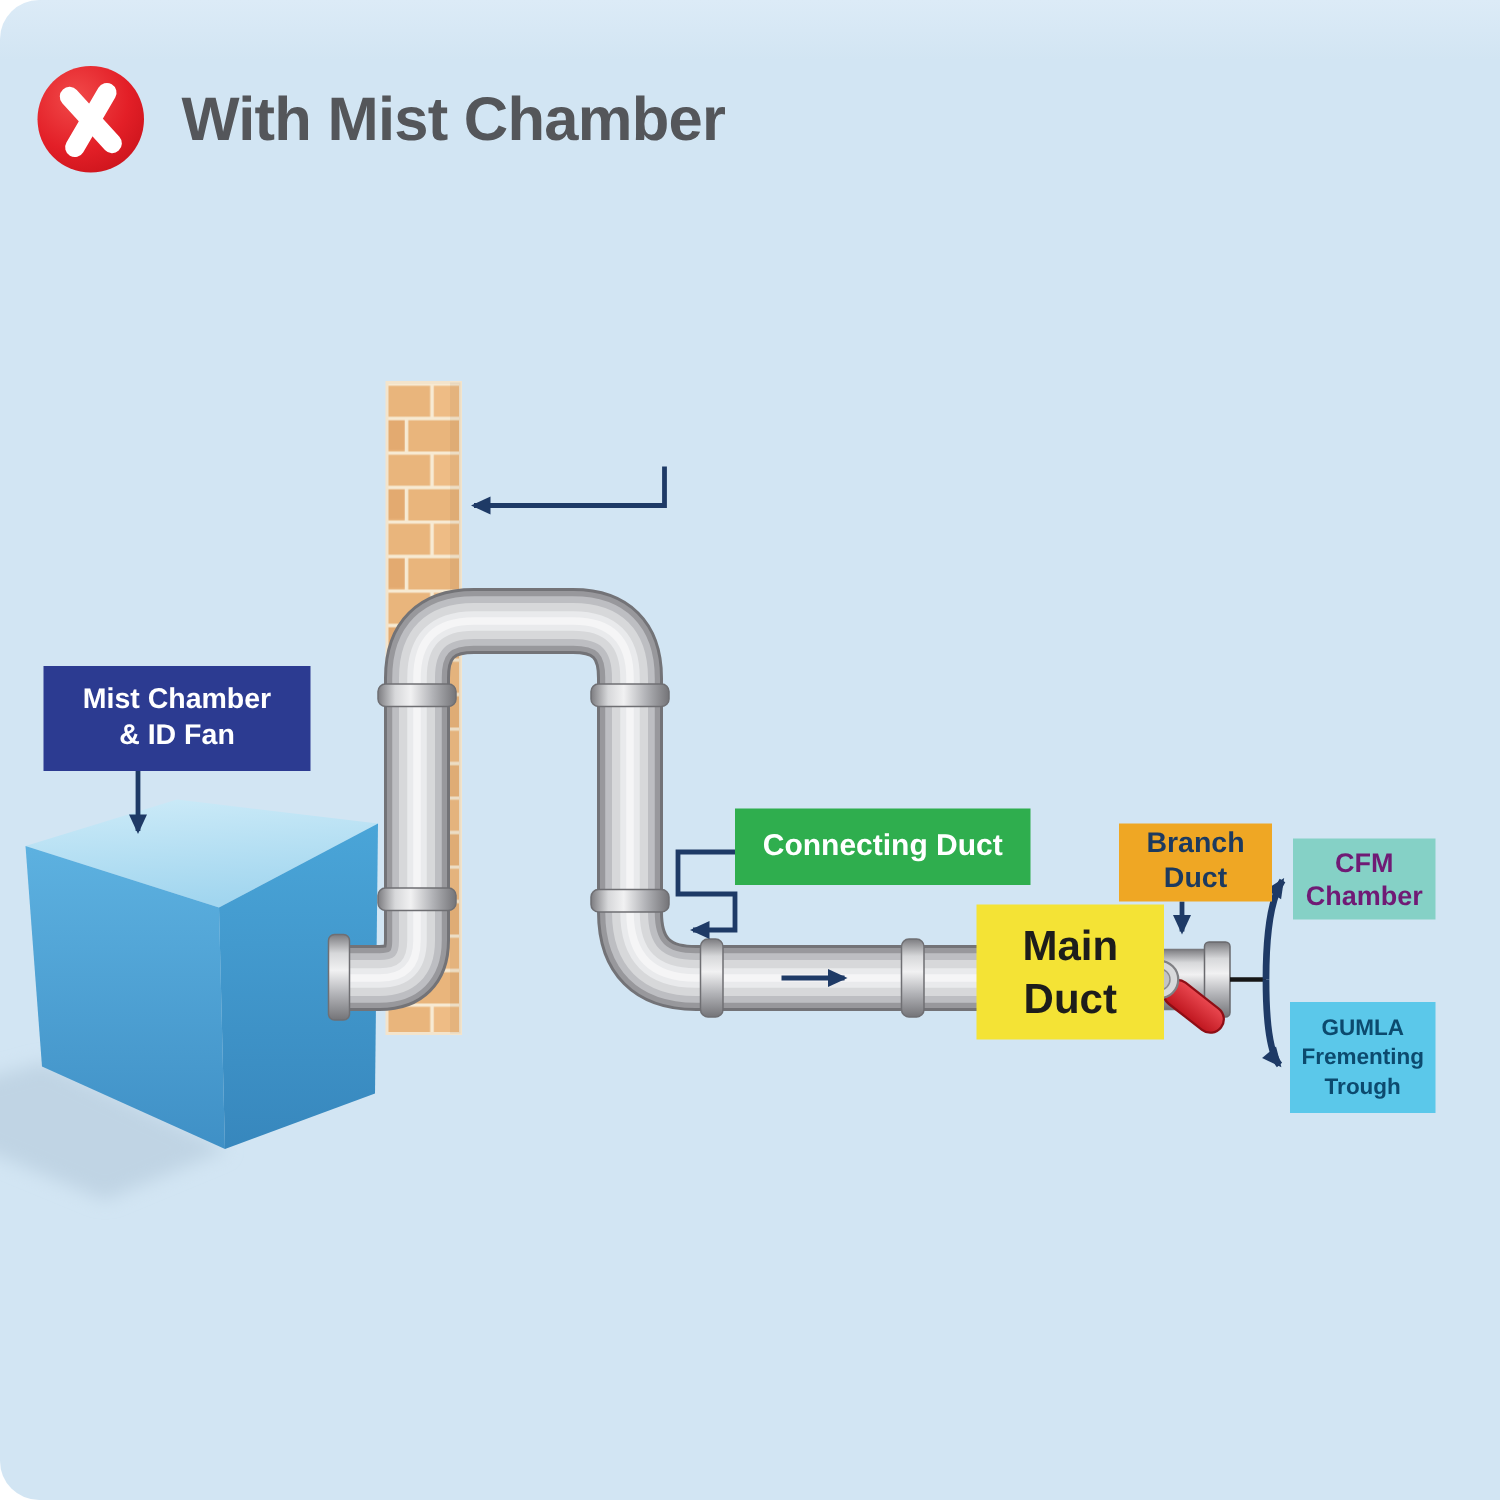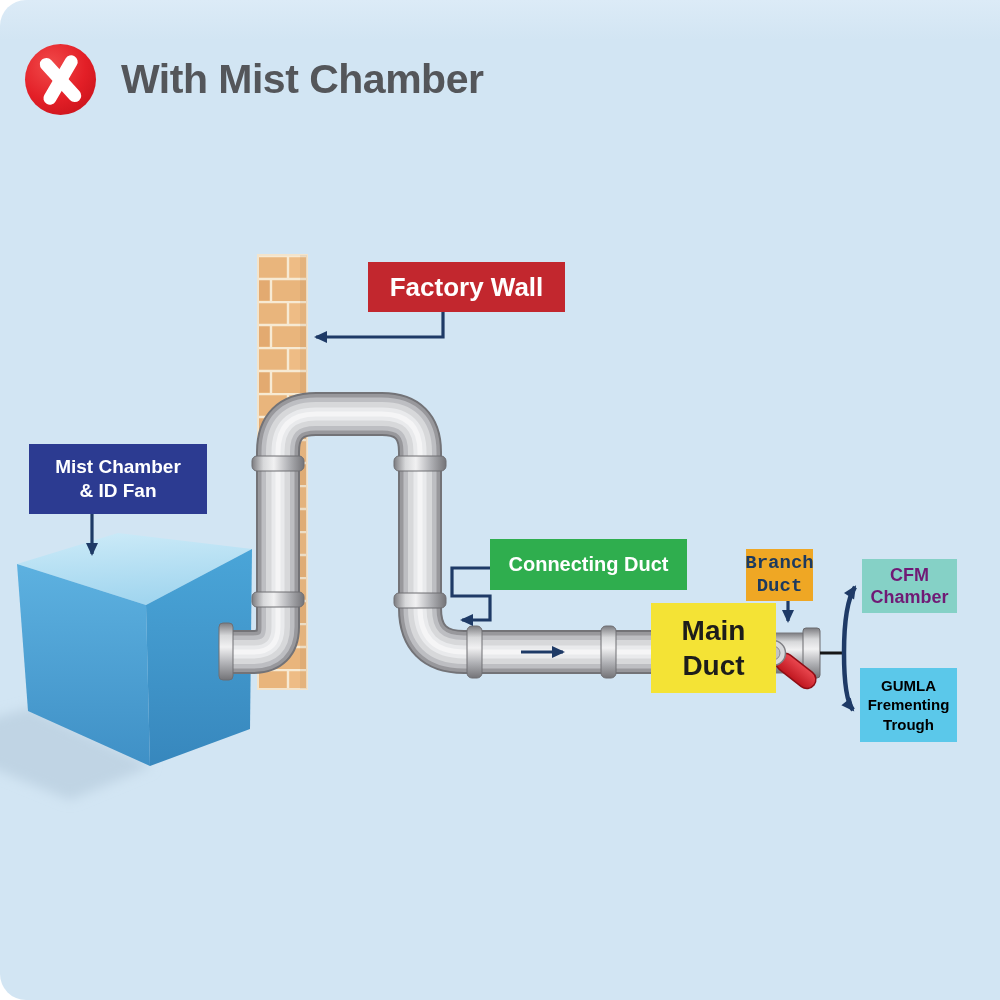--- a/index.html
+++ b/index.html
@@ -24,23 +24,23 @@
   
   .callout{
     position:absolute;display:flex;flex-direction:column;align-items:center;justify-content:center;
     font-weight:700;text-align:center;
   }
   .callout span{display:block;}
   .cl-factory  {left:368px;top:262px;width:197px;height:50px;background:#c2272e;color:#fff;font-size:26px;}
   .cl-mist     {left:29px; top:444px;width:178px;height:70px;background:#2c3b91;color:#fff;font-size:19px;line-height:1.25;}
   .cl-connect  {left:490px;top:539px;width:197px;height:51px;background:#2fae4e;color:#fff;font-size:20px;}
   .cl-main     {left:616px;top:603px;width:125px;height:90px;background:#f4e335;color:#1d1d1b;font-size:28px;line-height:1.25;margin-left:35px;}
-  .cl-branch   {left:746px;top:549px;width:67px; height:52px;background:#efa724;color:#1c3a5f;font-size:19px;line-height:1.2;font-family:Liberation Mono, monospace;}
+  .cl-branch   {left:746px;top:549px;width:102px; height:52px;background:#efa724;color:#1c3a5f;font-size:19px;line-height:1.2;}
   .cl-cfm      {left:862px;top:559px;width:95px; height:54px;background:#85d1c6;color:#701a75;font-size:18px;line-height:1.25;}
-  .cl-gumla    {left:860px;top:668px;width:97px; height:74px;background:#5bc8ea;color:#000000;font-size:15px;line-height:1.3;}
+  .cl-gumla    {left:860px;top:668px;width:97px; height:74px;background:#5bc8ea;color:#0c4a6e;font-size:15px;line-height:1.3;}
 </style>
 </head>
 <body>
 
 <div class="canvas">
 
   <svg class="layer" viewBox="0 0 1000 1000">
     <defs>
       <linearGradient id="metalH" x1="0" y1="0" x2="1" y2="0">
         <stop offset="0" stop-color="#7c7c80"></stop>
@@ -151,23 +151,20 @@
   <div class="badge">
     <svg width="71" height="71" viewBox="0 0 71 71">
       <g transform="rotate(-6 35.5 35.5)" stroke="#ffffff" stroke-width="13" stroke-linecap="round">
         <line x1="23" y1="19" x2="48" y2="53"></line>
         <line x1="48" y1="19" x2="23" y2="53"></line>
       </g>
     </svg>
   </div>
   <div class="title">With Mist Chamber</div>
 
-  <div class="callout cl-factory">
-    <span>Factory Wall</span>
-  </div>
 
   <div class="callout cl-mist">
     <span>Mist Chamber</span>
     <span>&amp; ID Fan</span>
   </div>
 
   <div class="callout cl-connect">
     <span>Connecting Duct</span>
   </div>
 

